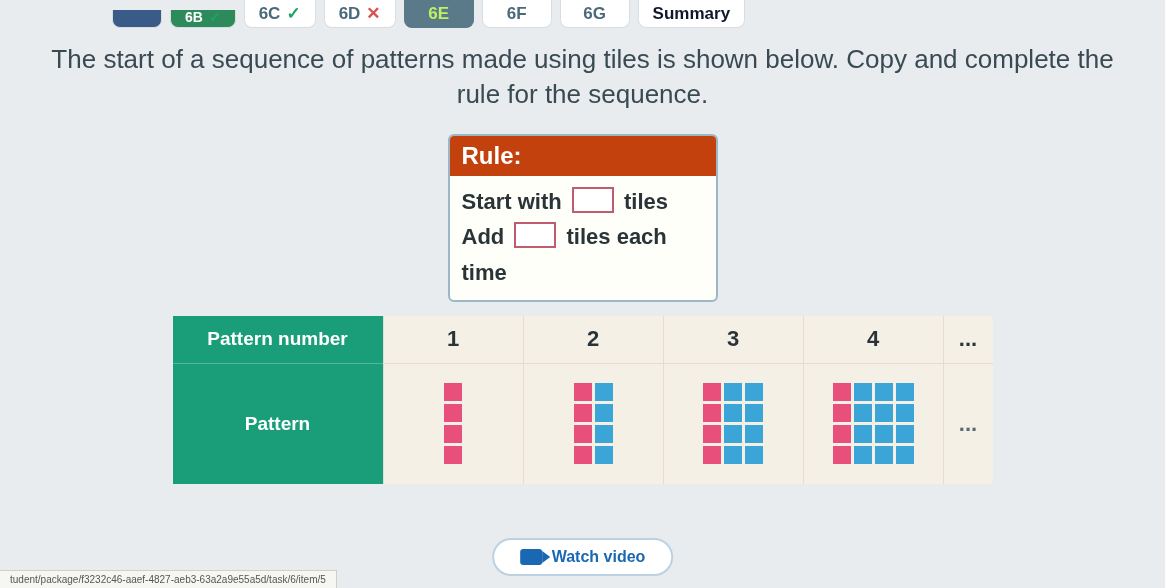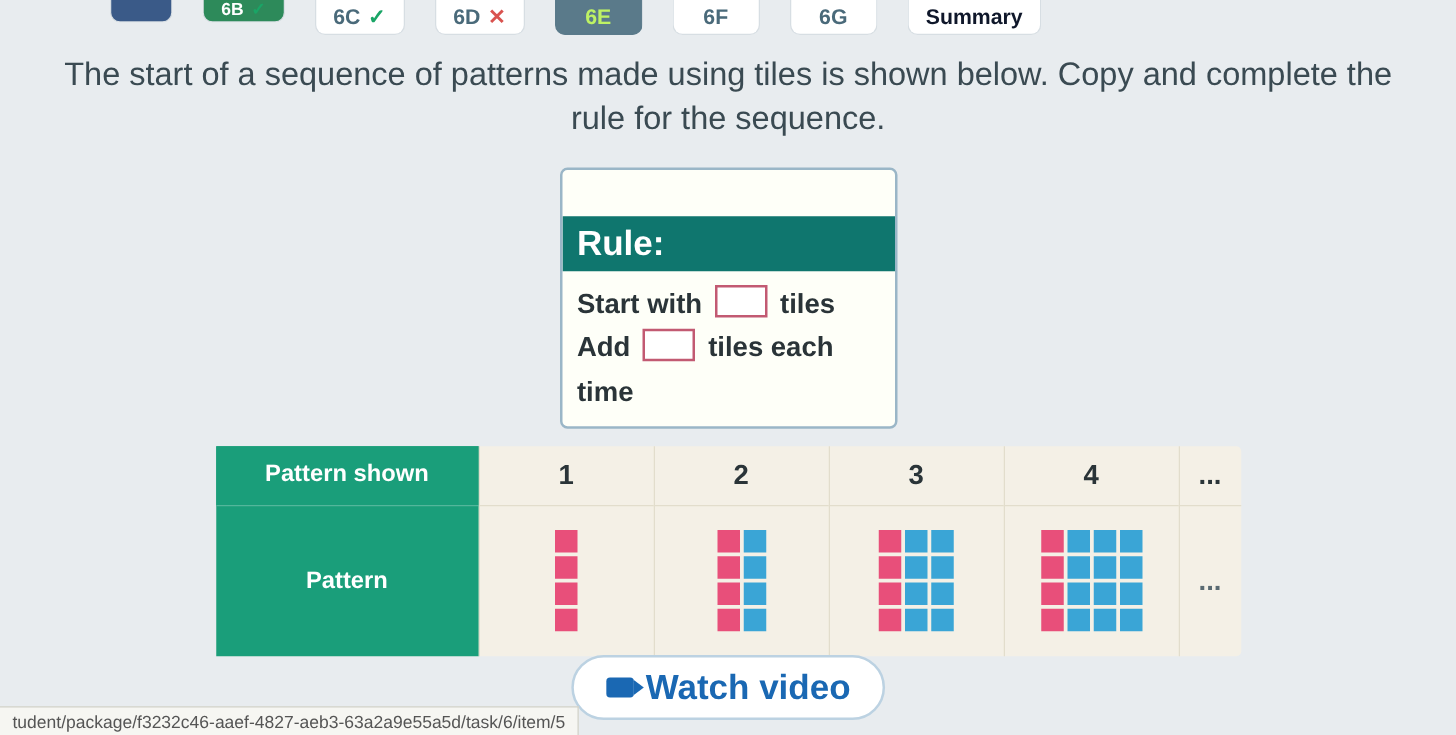--- a/index.html
+++ b/index.html
@@ -8,24 +8,24 @@
     width: 1165px; height: 588px;
     font-family: -apple-system, "Segoe UI", Arial, sans-serif;
     background: #e8ecef;
     color: #3a4a52;
     overflow: hidden;
     position: relative;
   }
   
   .tabs {
     display: flex;
-    gap: 24px;
-    padding-left: 88px;
+    gap: 8px;
+    padding-left: 112px;
     padding-top: 0;
-    align-items: center;
+    align-items: flex-end;
     height: 28px;
     overflow: hidden;
   }
   .tab {
     height: 28px;
     min-width: 70px;
     padding: 0 14px;
     border-radius: 0 0 8px 8px;
     background: #fff;
     color: #4a6a7a;
@@ -54,26 +54,25 @@
   
   .rulebox {
     width: 270px;
     margin: 12px auto 14px;
     border: 2px solid #9ab6c7;
     border-radius: 6px;
     overflow: hidden;
     background: #fefff8;
   }
   .rulebox .hdr {
-    background: #0f766e;
+    background: #c2410c;
     color: #fff;
     font-weight: 700;
-    font-size: 28px;
+    font-size: 24px;
     padding: 6px 12px;
-    margin-top: 37px;
   }
   .rulebox .body {
     padding: 8px 12px 10px;
     font-size: 22px;
     font-weight: 600;
     color: #2a3438;
     line-height: 1.6;
   }
   .blank {
     display: inline-block;
@@ -137,42 +136,42 @@
   .blue { background:#3aa5d6; }
   
   .watch {
     position:absolute;
     left:50%; transform:translateX(-50%);
     bottom: 12px;
     background:#fff;
     border:2px solid #bcd2e2;
     border-radius: 999px;
     padding: 8px 26px;
-    font-size: 28px; font-weight:600;
+    font-size: 16px; font-weight:600;
     color:#1a68b3;
     display:flex; align-items:center; gap:10px;
     cursor:pointer;
   }
   .cam {
     width:22px; height:16px; background:#1a68b3; border-radius:3px; position:relative;
   }
   .cam::after{
     content:""; position:absolute; right:-8px; top:2px;
     border-left:8px solid #1a68b3;
     border-top:6px solid transparent;
     border-bottom:6px solid transparent;
   }
   
   .footer-url {
     position:absolute; left:0; bottom:0;
     background:#f6f6f2;
     border:1px solid #d0d0c8;
     border-left:none; border-bottom:none;
     padding:3px 10px;
-    font-size:14px;
+    font-size:10px;
     color:#555;
     font-family: Arial, sans-serif;
   }
   .ellipscol { max-width:50px; flex:0 0 50px;}
 </style>
 </head>
 <body>
 
 <div class="tabs">
   <div class="tab peek"></div>
@@ -215,21 +214,21 @@
     <div>
       <span>Add</span>
       <span class="blank"></span>
       <span>tiles each time</span>
     </div>
   </div>
 </div>
 
 <div class="ptable">
   <div class="rowlabels">
-    <div class="lab1">Pattern shown</div>
+    <div class="lab1">Pattern number</div>
     <div class="lab2">Pattern</div>
   </div>
   <div class="cols">
     <div class="col">
       <div class="num">1</div>
       <div class="pat">
         <div class="grid">
           <div class="vcol">
               <div class="tile pink"></div>
               <div class="tile pink"></div>

